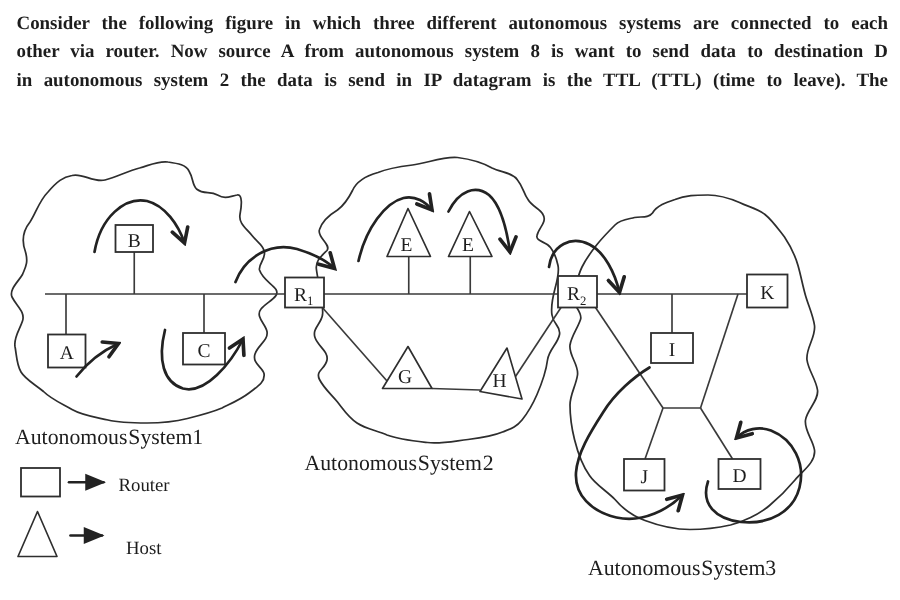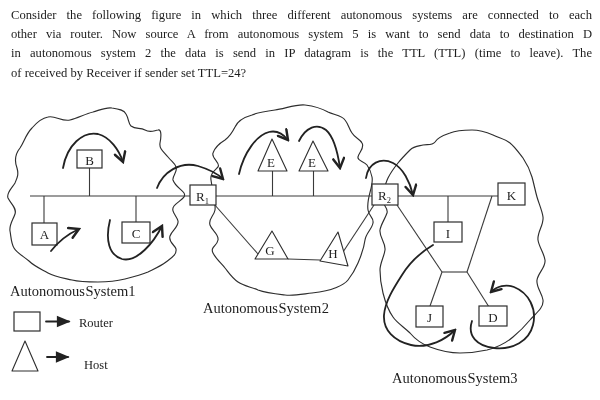--- a/index.html
+++ b/index.html
@@ -5,41 +5,40 @@
   html,body{margin:0;padding:0;}
   body{
     width:600px;height:400px;position:relative;overflow:hidden;
     background:#ffffff;
     font-family:"Liberation Serif", serif;
   }
   .question{
     position:absolute;left:11px;top:6px;width:581px;
     font-size:12.6px;line-height:19.2px;color:#1d1d1d;
   }
-  .qline{text-align:justify;text-align-last:justify;white-space:normal;}
+  .qline{text-align:justify;text-align-last:justify;white-space:normal;font-weight:bold;}
   .qline.last{text-align-last:left;}
   .figure{position:absolute;left:0;top:0;}
   .net{stroke:#3a3a3a;stroke-width:1.1;fill:none;}
   .cloud{stroke:#2e2e2e;stroke-width:1.15;fill:none;stroke-linejoin:round;}
   .nodebox{stroke:#2e2e2e;stroke-width:1.2;fill:#ffffff;}
   .tri{stroke:#2e2e2e;stroke-width:1.1;fill:#ffffff;stroke-linejoin:round;}
   .route{stroke:#222222;stroke-width:1.8;fill:none;stroke-linecap:round;}
   .nodelabel{font-family:"Liberation Serif",serif;font-size:13px;fill:#1d1d1d;}
   .syslabel{font-family:"Liberation Serif",serif;font-size:14.5px;fill:#1d1d1d;word-spacing:-3px;}
   .leglabel{font-family:"Liberation Serif",serif;font-size:12.5px;fill:#1d1d1d;}
   .sub{font-size:8.5px;}
 </style>
 </head>
 <body>
 
 <div class="question">
   <div class="qline">Consider the following figure in which three different autonomous systems are connected to each</div>
-  <div class="qline">other via router. Now source A from autonomous system 5 is want to send data to destination D</div>
+  <div class="qline">other via router. Now source A from autonomous system 8 is want to send data to destination D</div>
   <div class="qline">in autonomous system 2 the data is send in IP datagram is the TTL (TTL) (time to leave). The</div>
-  <div class="qline last">of received by Receiver if sender set TTL=24?</div>
 </div>
 
 <svg class="figure" width="600" height="400" viewBox="0 0 600 400">
   <defs>
     <marker id="vhead" viewBox="0 0 10 10" refX="8.5" refY="5" markerWidth="7.5" markerHeight="7.5" orient="auto">
       <path d="M1.5,1 L8.5,5 L1.5,9" fill="none" stroke="#222222" stroke-width="1.8" stroke-linecap="round"></path>
     </marker>
     <marker id="solidhead" viewBox="0 0 10 10" refX="8" refY="5" markerWidth="9" markerHeight="9" orient="auto">
       <path d="M0.5,1.5 L9,5 L0.5,8.5 Z" fill="#222222"></path>
     </marker>

